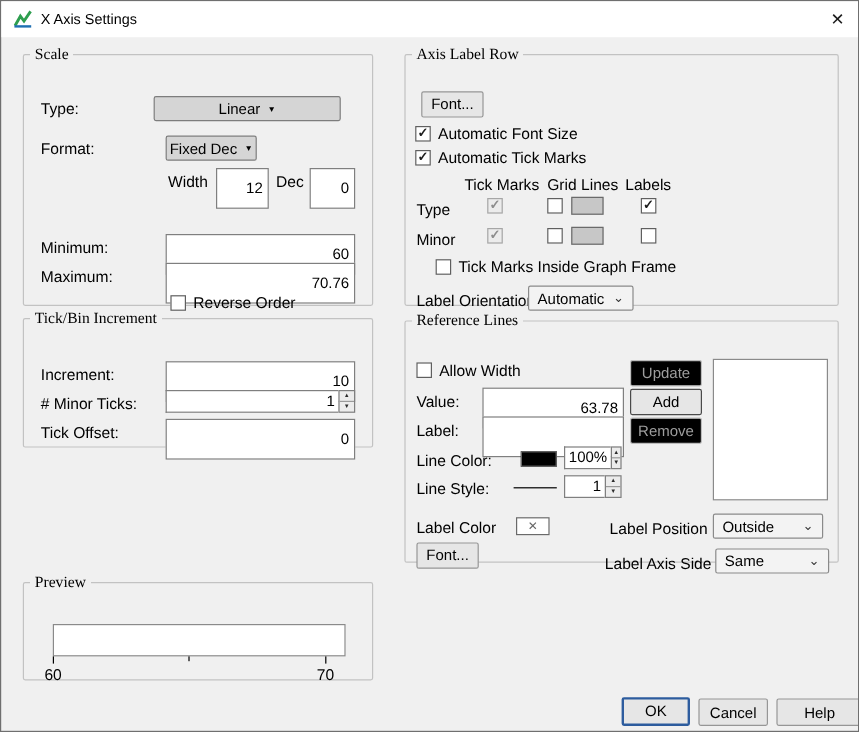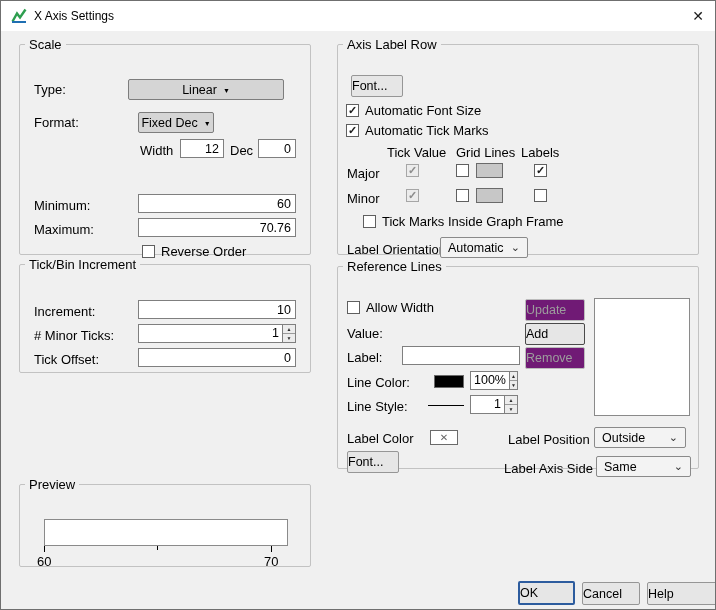--- a/index.html
+++ b/index.html
@@ -8,32 +8,32 @@
     position:relative; width:716px; height:610px; background:#f0f0f0;
     font-family:"Liberation Sans", sans-serif; font-size:13px; color:#000;
     border:1px solid #6f6f6f; overflow:hidden;
   }
   .titlebar { position:absolute; left:0; top:0; width:716px; height:30px; background:#ffffff; }
   .app-icon { position:absolute; left:10px; top:7px; width:16px; height:16px; display:block; }
   .title-text { position:absolute; left:33px; top:8px; font-size:12px; }
   .close-btn { position:absolute; right:0; top:0; width:38px; height:30px; display:flex; align-items:center; justify-content:center; font-size:14px; color:#1a1a1a; cursor:default; }
 
   fieldset { position:absolute; border:1px solid #c2c2c2; border-radius:2px; background:transparent; }
-  legend { font-size:13px; padding:0 4px; margin-left:5px; color:#000; }
+  legend { font-size:13px; padding:0 4px; margin-left:5px; color:#000;font-family:Liberation Serif, serif; }
 
   .lbl { position:absolute; white-space:nowrap; font-size:13px; }
-  .tb { position:absolute; background:#fff; border:1px solid #7f7f7f; font-family:"Liberation Sans",sans-serif; font-size:12.5px; padding:0 4px; height:19px; color:#000; }
+  .tb { position:absolute; background:#fff; border:1px solid #7f7f7f; font-family:"Liberation Sans",sans-serif; font-size:12.5px; padding:0 4px; height:34px; color:#000; }
   .tb.num { text-align:right; }
 
   .dropbtn { position:absolute; background:#d5d5d5; border:1px solid #7d7d7d; border-radius:2px; height:21px; display:flex; align-items:center; justify-content:center; font-size:12.5px; }
   .dd-arrow { font-size:7px; margin-left:6px; margin-top:1px; }
 
-  .btn { position:absolute; background:#e6e6e6; border:1px solid #969696; border-radius:2px; height:22px; display:flex; align-items:center; font-size:12.5px; }
+  .btn { position:absolute; background:#e6e6e6; border:1px solid #969696; border-radius:2px; height:22px; display:flex; align-items:center; justify-content:center; font-size:12.5px; }
   .btn.dark { border-color:#4a4a4a; }
-  .btn.disabled { color:#9d9d9d; background:#701a75; border-color:#bcbcbc; }
+  .btn.disabled { color:#9d9d9d; background:#000000; border-color:#bcbcbc; }
   .btn.default { border:2px solid #2d5c9e; }
 
   .cb-row { position:absolute; display:flex; align-items:center; gap:6px; white-space:nowrap; }
   .cb { width:13px; height:13px; background:#fff; border:1px solid #5f5f5f; display:inline-flex; align-items:center; justify-content:center; flex:0 0 auto; }
   .cb .check { font-size:11px; font-weight:bold; color:#1c1c1c; line-height:1; margin-top:-1px; }
   .cb.disabled { background:#ececec; border-color:#a6a6a6; }
   .cb.disabled .check { color:#8d8d8d; }
   .cb.alone { position:absolute; }
 
   .combo { position:absolute; height:21px; background:#f3f3f3; border:1px solid #8a8a8a; border-radius:2px; display:flex; align-items:center; padding:0 7px 0 7px; font-size:12.5px; }
@@ -146,25 +146,25 @@
       <span>Automatic Font Size</span>
     </div>
 
     <div class="cb-row" style="left:8px;top:71px;">
       <span class="cb">
           <span class="check">✓</span>
         </span>
       <span>Automatic Tick Marks</span>
     </div>
 
-    <span class="lbl" style="left:49px;top:93px;">Tick Value</span>
+    <span class="lbl" style="left:49px;top:93px;">Tick Marks</span>
     <span class="lbl" style="left:118px;top:93px;">Grid Lines</span>
     <span class="lbl" style="left:183px;top:93px;">Labels</span>
 
-    <span class="lbl" style="left:9px;top:114px;">Major</span>
+    <span class="lbl" style="left:9px;top:114px;">Type</span>
     <span class="cb alone disabled" style="left:68px;top:112px;">
         <span class="check">✓</span>
       </span>
     <span class="cb alone" style="left:118px;top:112px;"></span>
     <div class="swatch" style="left:138px;top:111px;width:27px;height:15px;background:#c7c7c7;"></div>
     <span class="cb alone" style="left:196px;top:112px;">
         <span class="check">✓</span>
       </span>
 
     <span class="lbl" style="left:9px;top:139px;">Minor</span>
@@ -193,20 +193,21 @@
     <div class="cb-row" style="left:9px;top:26px;">
       <span class="cb"></span>
       <span>Allow Width</span>
     </div>
 
     <div class="btn disabled" style="left:187px;top:25px;width:60px;">
       <span>Update</span>
     </div>
 
     <span class="lbl" style="left:9px;top:52px;">Value:</span>
+    <input class="tb num" style="left: 64px; top: 48px; width: 118px;" value="63.78">
     <div class="btn dark" style="left:187px;top:49px;width:60px;">
       <span>Add</span>
     </div>
 
     <span class="lbl" style="left:9px;top:76px;">Label:</span>
     <input class="tb" style="left: 64px; top: 72px; width: 118px;" value="">
     <div class="btn disabled" style="left:187px;top:73px;width:60px;">
       <span>Remove</span>
     </div>
 

